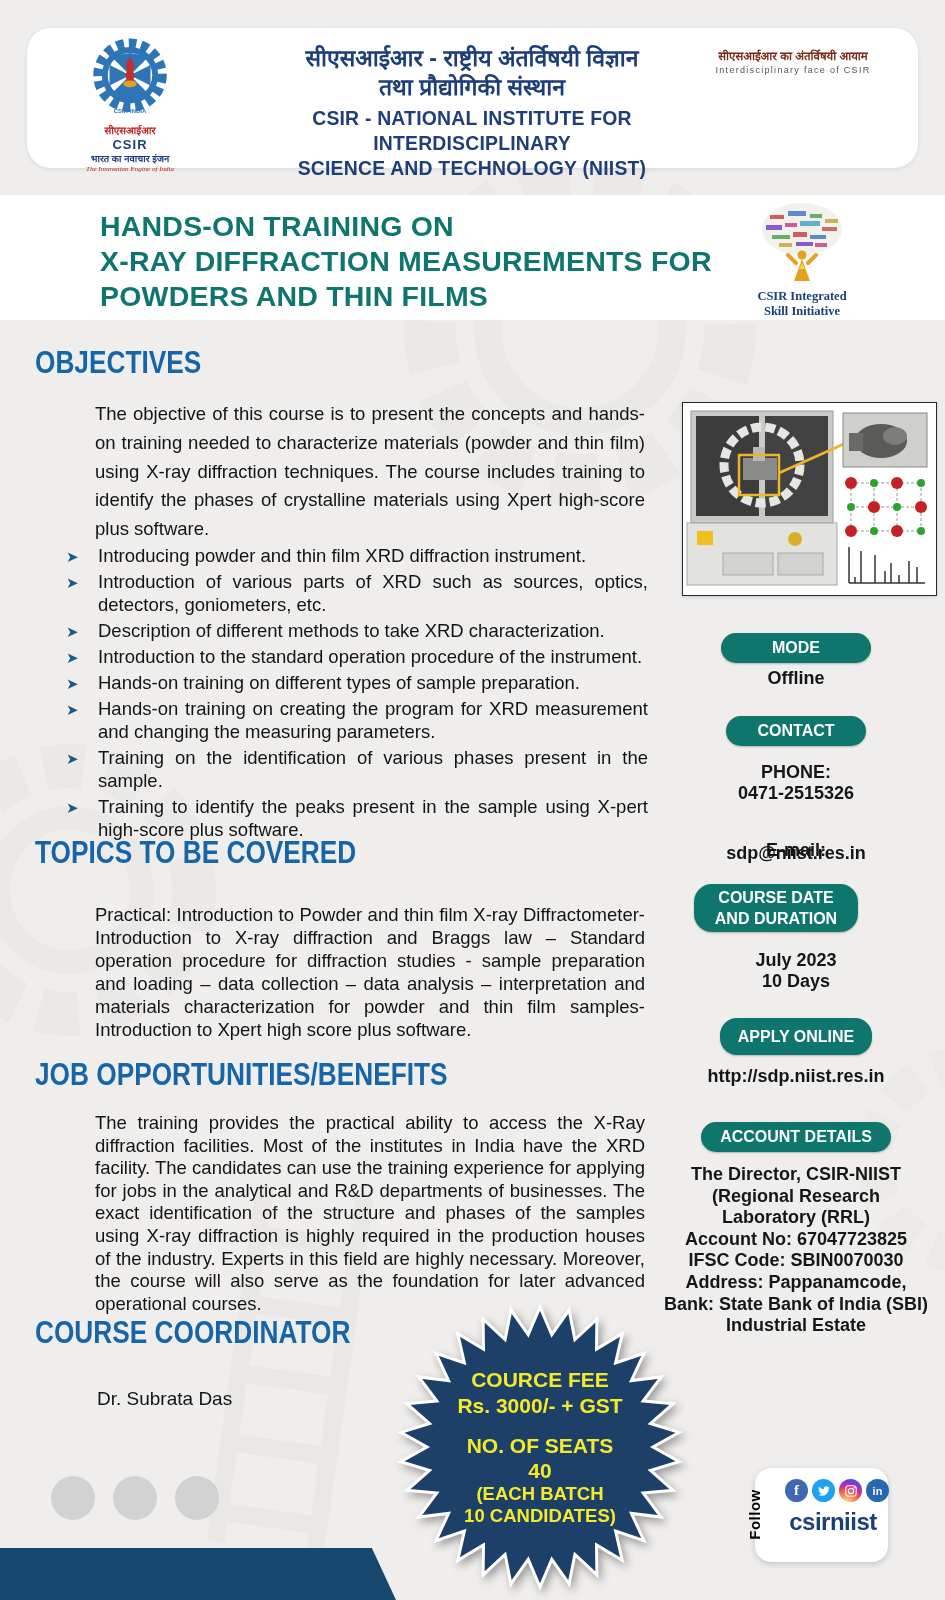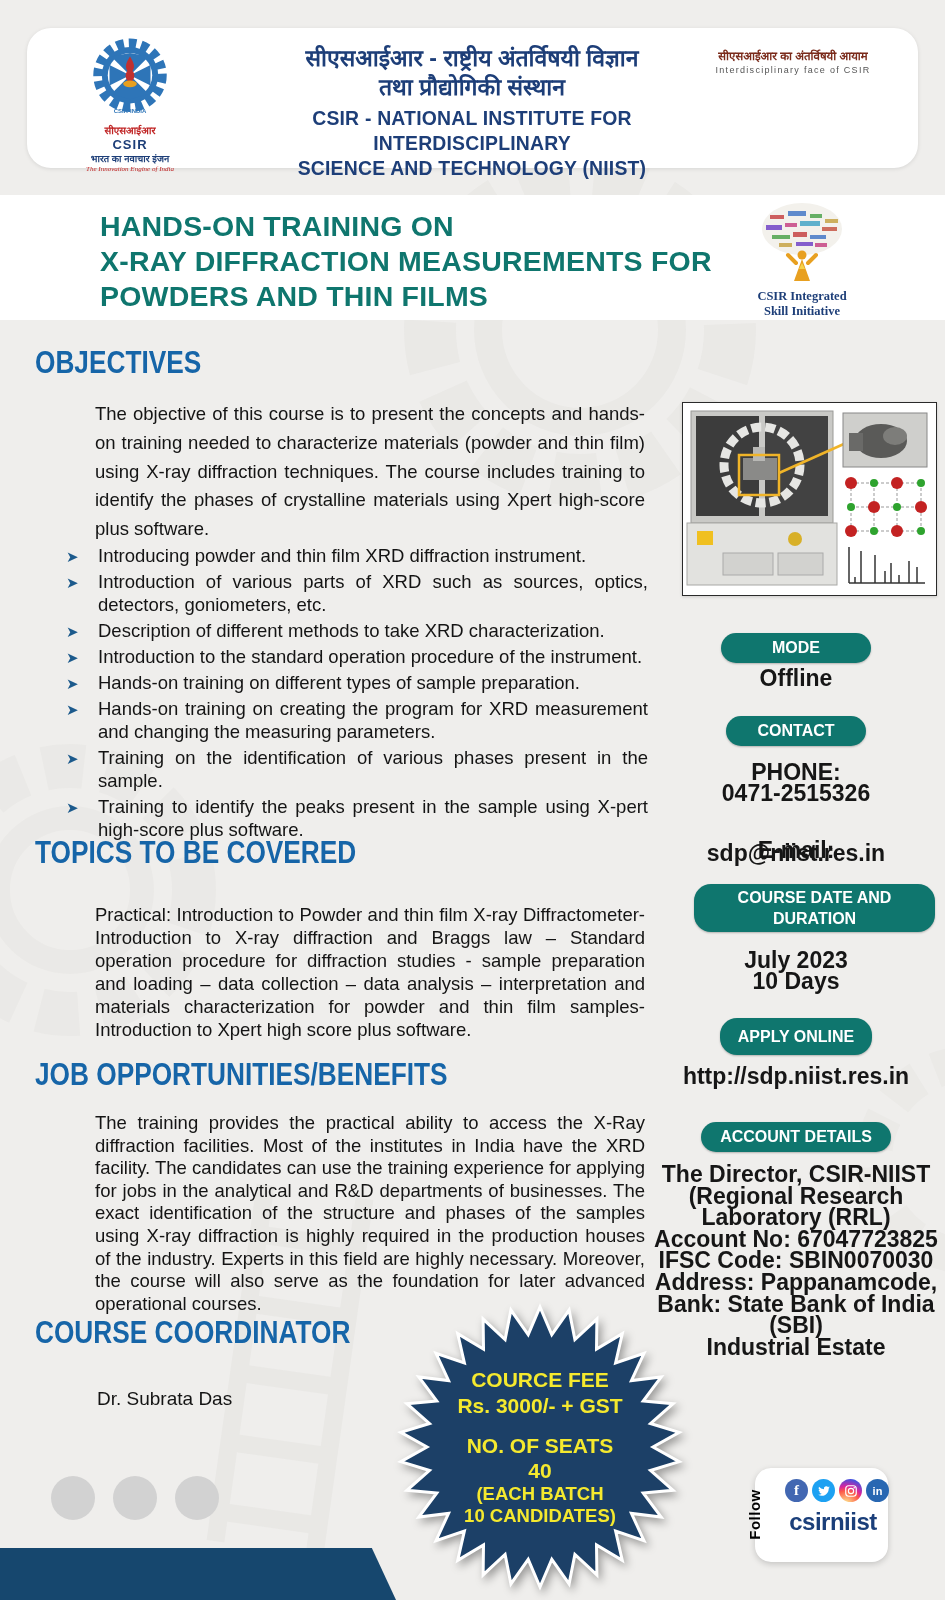--- a/index.html
+++ b/index.html
@@ -42,21 +42,21 @@
   .bullets{position:absolute;left:66px;top:544px;width:582px;margin:0;padding:0;list-style:none;}
   .bullet{position:relative;padding-left:32px;font-size:18.5px;line-height:23px;color:#141414;
           text-align:justify;margin-bottom:3px;}
   .b-arrow{position:absolute;left:0;top:1px;color:#1c5a8c;font-size:15px;}
   .coord-name{position:absolute;left:97px;top:1388px;font-size:19px;color:#141414;}
   
   .pill{position:absolute;background:#0f766e;color:#fff;border-radius:17px;text-align:center;
         font-weight:bold;font-size:16px;display:flex;align-items:center;justify-content:center;
         box-shadow:0 1px 2px rgba(0,0,0,.25);}
   .side-val{position:absolute;width:292px;left:650px;text-align:center;color:#161616;
-            font-weight:bold;font-size:23px;line-height:21px;}
+            font-weight:bold;font-size:18px;line-height:21px;}
   .acct-lines div{line-height:21.6px;}
   
   .xrd-fig{position:absolute;left:682px;top:402px;width:253px;height:192px;background:#fff;
            border:1.5px solid #2a2a2a;box-shadow:0 1px 3px rgba(0,0,0,.15);}
   
   .badge-wrap{position:absolute;left:396px;top:1303px;width:288px;height:288px;}
   .badge-text{position:absolute;left:0;top:0;width:100%;height:100%;display:flex;flex-direction:column;
               align-items:center;justify-content:center;text-align:center;color:#f5e92e;font-weight:bold;}
   .bt1{font-size:21px;line-height:26px;}
   .bt2{font-size:21px;line-height:26px;margin-bottom:14px;}
@@ -264,21 +264,21 @@
 
   <div class="pill" style="left:721px;top:633px;width:150px;height:30px;">MODE</div>
   <div class="side-val" style="top:668px;">Offline</div>
 
   <div class="pill" style="left:726px;top:716px;width:140px;height:30px;">CONTACT</div>
   <div class="side-val" style="top:762px;">PHONE:</div>
   <div class="side-val" style="top:783px;">0471-2515326</div>
   <div class="side-val" style="top:822px;margin-top:18px;">E-mail:</div>
   <div class="side-val" style="top:843px;">sdp@niist.res.in</div>
 
-  <div class="pill" style="left:694px;top:884px;width:241px;height:48px;line-height:21px;padding:0 20px;box-sizing:border-box;">COURSE DATE AND DURATION</div>
+  <div class="pill" style="left:694px;top:884px;width:164px;height:48px;line-height:21px;padding:0 20px;box-sizing:border-box;border-radius:18px;">COURSE DATE AND DURATION</div>
   <div class="side-val" style="top:950px;">July 2023</div>
   <div class="side-val" style="top:971px;">10 Days</div>
 
   <div class="pill" style="left:720px;top:1018px;width:152px;height:37px;">APPLY ONLINE</div>
   <div class="side-val" style="top:1066px;">http://sdp.niist.res.in</div>
 
   <div class="pill" style="left:701px;top:1122px;width:190px;height:30px;">ACCOUNT DETAILS</div>
   <div class="side-val acct-lines" style="top:1164px;">
       <div>The Director, CSIR-NIIST</div>
       <div>(Regional Research</div>

